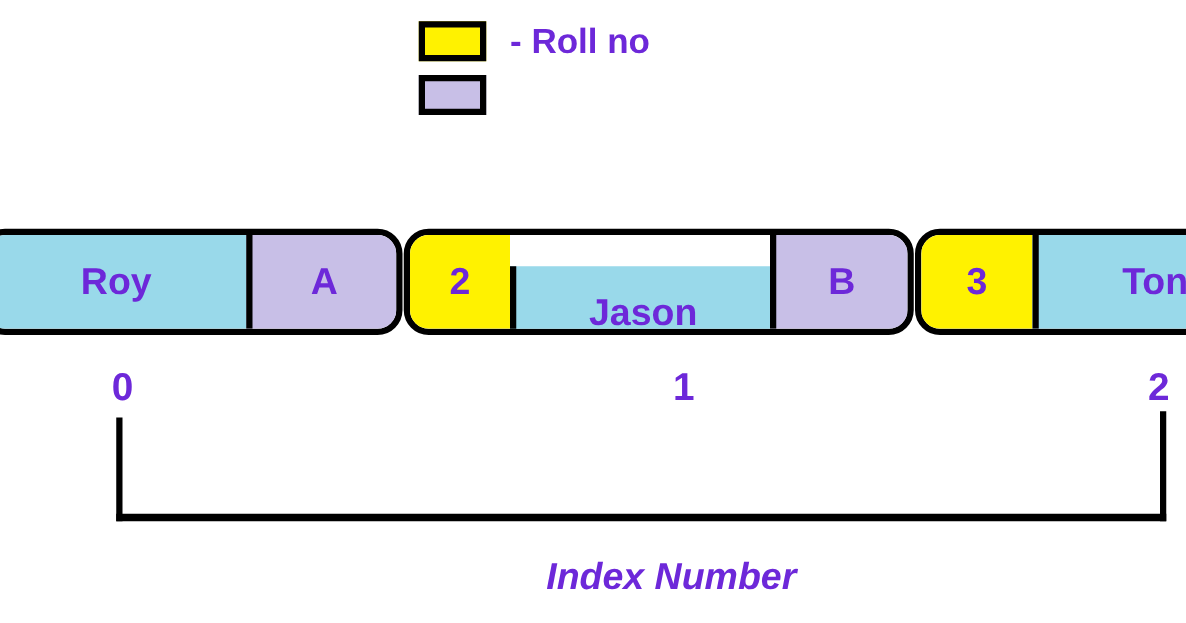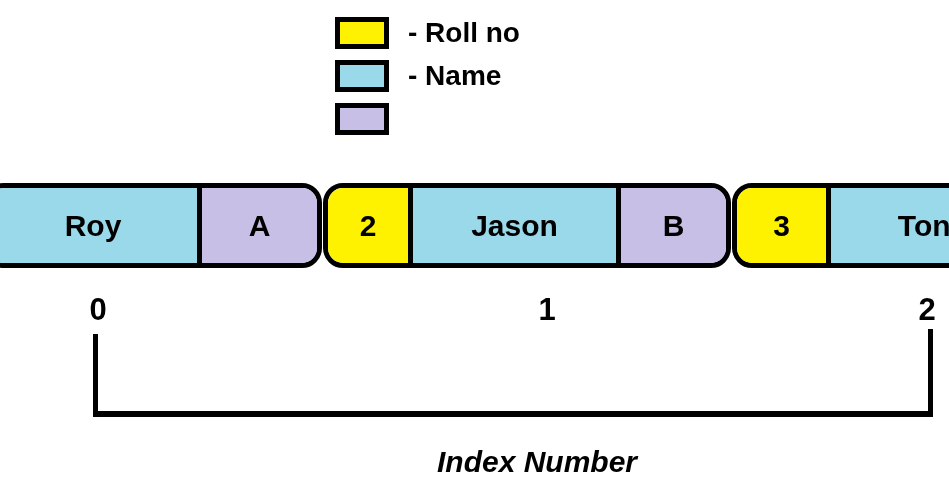--- a/index.html
+++ b/index.html
@@ -7,21 +7,21 @@
     padding: 0;
     background: #FFFFFF;
     font-family: "Liberation Sans", sans-serif;
   }
   #canvas {
     position: relative;
     width: 949px;
     height: 498px;
     background: #FFFFFF;
     overflow: hidden;
-    color: #000000;
+    color: #6d28d9;
   }
 
   
   .legend {
     position: absolute;
     left: 335px;
     top: 17px;
   }
   .legend-row {
     display: flex;
@@ -120,38 +120,34 @@
 <body>
 
 <div id="canvas">
 
   <div class="legend">
     <div class="legend-row">
       <span class="swatch c-roll" style="background-color: rgb(255, 242, 0);"></span>
       <span class="legend-label">- Roll no</span>
     </div>
     <div class="legend-row">
-      <span class="swatch c-name" style="background-color: rgb(153, 217, 234);"></span>
-      <span class="legend-label">- Name</span>
-    </div>
-    <div class="legend-row">
       <span class="swatch c-div" style="background-color: rgb(200, 191, 231);"></span>
     </div>
   </div>
 
   <div>
 
     <div class="record" id="record-0">
       <div class="cell cell-name c-name" style="background-color: rgb(153, 217, 234);">Roy</div>
       <div class="cell cell-div c-div" style="background-color: rgb(200, 191, 231);">A</div>
     </div>
 
     <div class="record" id="record-1">
       <div class="cell cell-roll c-roll" style="background-color: rgb(255, 242, 0);">2</div>
-      <div class="cell cell-name c-name" style="background-color: rgb(153, 217, 234);">Jason</div>
+      <div class="cell cell-name c-name" style="background-color: rgb(153, 217, 234); margin-top: 25px;">Jason</div>
       <div class="cell cell-div c-div" style="background-color: rgb(200, 191, 231);">B</div>
     </div>
 
     <div class="record" id="record-2">
       <div class="cell cell-roll c-roll" style="background-color: rgb(255, 242, 0);">3</div>
       <div class="cell cell-name c-name" style="background-color: rgb(153, 217, 234);">Tony</div>
 
     </div>
 
   </div>

